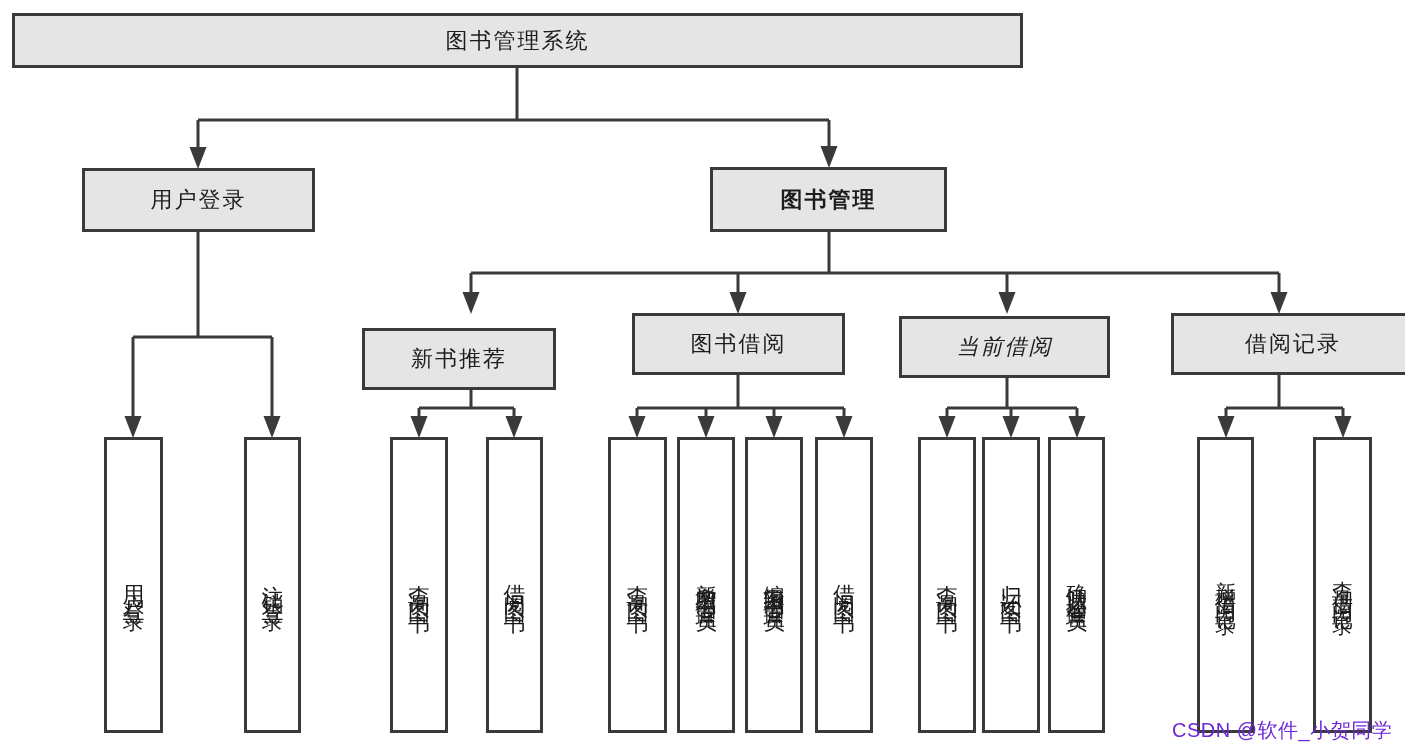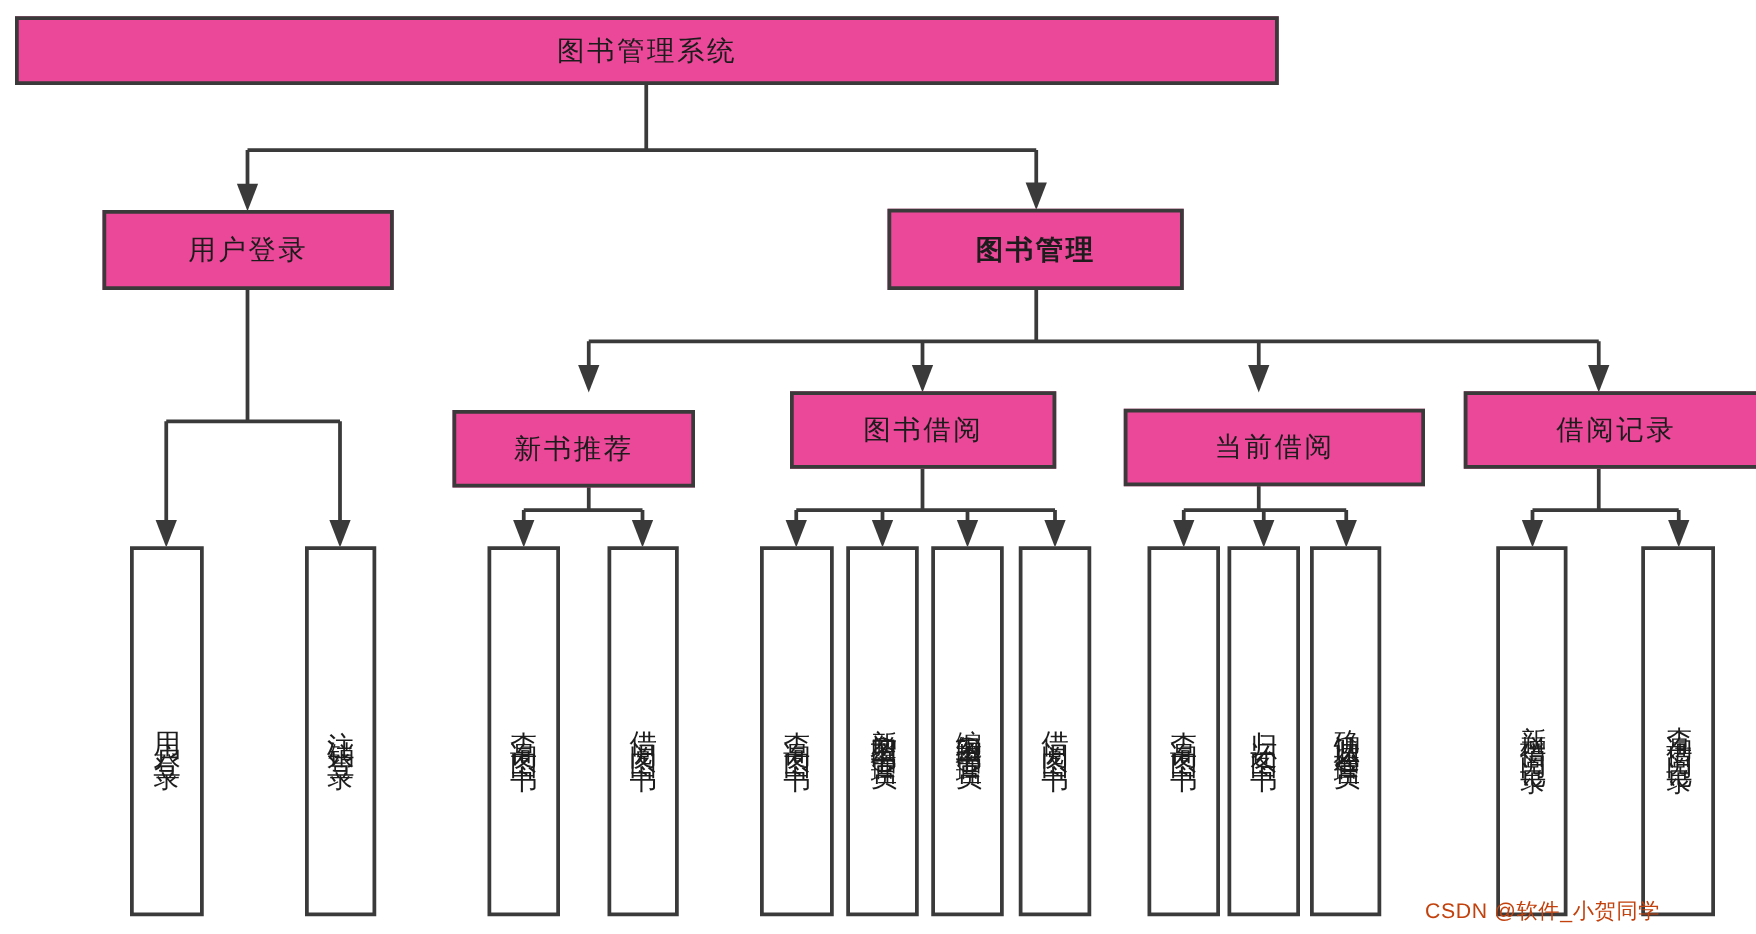--- a/index.html
+++ b/index.html
@@ -2,37 +2,37 @@
 <html><head>
 <meta charset="utf-8">
 <style>
   html,body{margin:0;padding:0;background:#ffffff;}
   #stage{
     position:relative;width:1405px;height:747px;background:#ffffff;overflow:hidden;
     font-family:"Liberation Sans","DejaVu Sans",sans-serif;color:#1c1c1c;
   }
   #connectors{position:absolute;left:0;top:0;width:1405px;height:747px;z-index:1;}
   .hbox{
-    position:absolute;box-sizing:border-box;border:3px solid #3a3a3a;background:#ec4899;
+    position:absolute;box-sizing:border-box;border:3px solid #3a3a3a;background:#e5e5e5;
     display:flex;align-items:center;justify-content:center;
     font-size:22px;letter-spacing:2px;z-index:2;white-space:nowrap;
   }
   .leaf{
     position:absolute;box-sizing:border-box;border:3px solid #3a3a3a;background:#ffffff;
     top:437px;height:296px;display:flex;align-items:center;justify-content:center;z-index:2;
   }
   .leaf span{
     writing-mode:vertical-rl;text-orientation:mixed;white-space:nowrap;
     font-size:22px;letter-spacing:9px;color:#1c1c1c;
   }
   .leaf.mid span{letter-spacing:7px;font-size:21px;}
   .leaf.long span{letter-spacing:4px;font-size:21px;}
   #watermark{
-    position:absolute;left:1140px;top:717px;z-index:3;
-    font-size:17px;color:#c2410c;letter-spacing:0.5px;white-space:nowrap;
+    position:absolute;left:1172px;top:717px;z-index:3;
+    font-size:20px;color:#6d28d9;letter-spacing:0.5px;white-space:nowrap;
   }
 </style>
 </head>
 <body>
 
 <div id="stage">
 
   <svg id="connectors" width="1405" height="747" viewBox="0 0 1405 747" xmlns="http://www.w3.org/2000/svg">
     <g stroke="#3a3a3a" stroke-width="3" fill="none">
 
@@ -73,21 +73,21 @@
     </g>
   </svg>
 
   <div class="hbox" style="left:12px;top:13px;width:1011px;height:55px;">图书管理系统</div>
 
   <div class="hbox" style="left:82px;top:168px;width:233px;height:64px;">用户登录</div>
   <div class="hbox" style="left:710px;top:167px;width:237px;height:65px;font-weight:bold;">图书管理</div>
 
   <div class="hbox" style="left:362px;top:328px;width:194px;height:62px;">新书推荐</div>
   <div class="hbox" style="left:632px;top:313px;width:213px;height:62px;">图书借阅</div>
-  <div class="hbox" style="left:899px;top:327px;width:241px;height:62px;">当前借阅</div>
+  <div class="hbox" style="left:899px;top:316px;width:211px;height:62px;font-style:italic;">当前借阅</div>
   <div class="hbox" style="left:1171px;top:313px;width:244px;height:62px;">借阅记录</div>
 
   <div class="leaf" style="left:104px;width:59px;">
     <span>用户登录</span>
   </div>
   <div class="leaf" style="left:244px;width:57px;">
     <span>注销登录</span>
   </div>
 
   <div class="leaf" style="left:390px;width:58px;">

